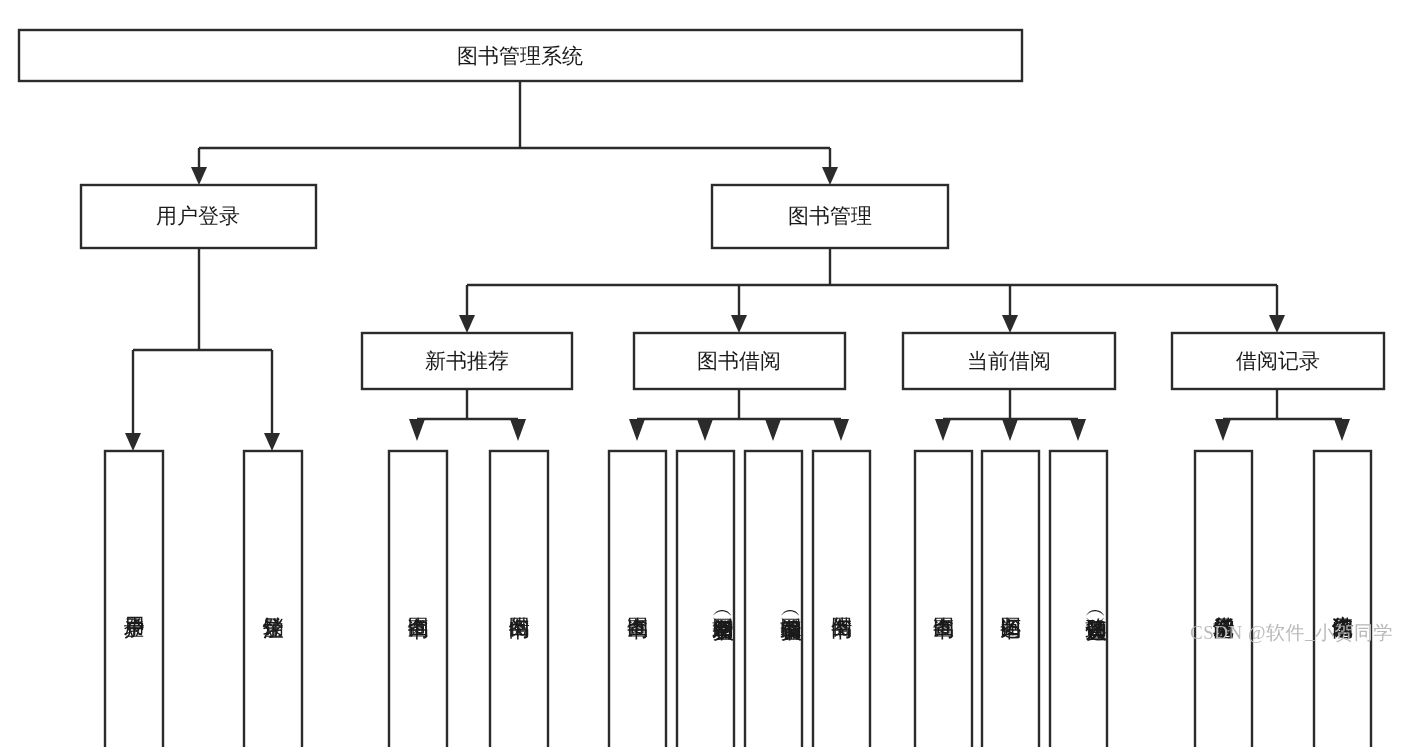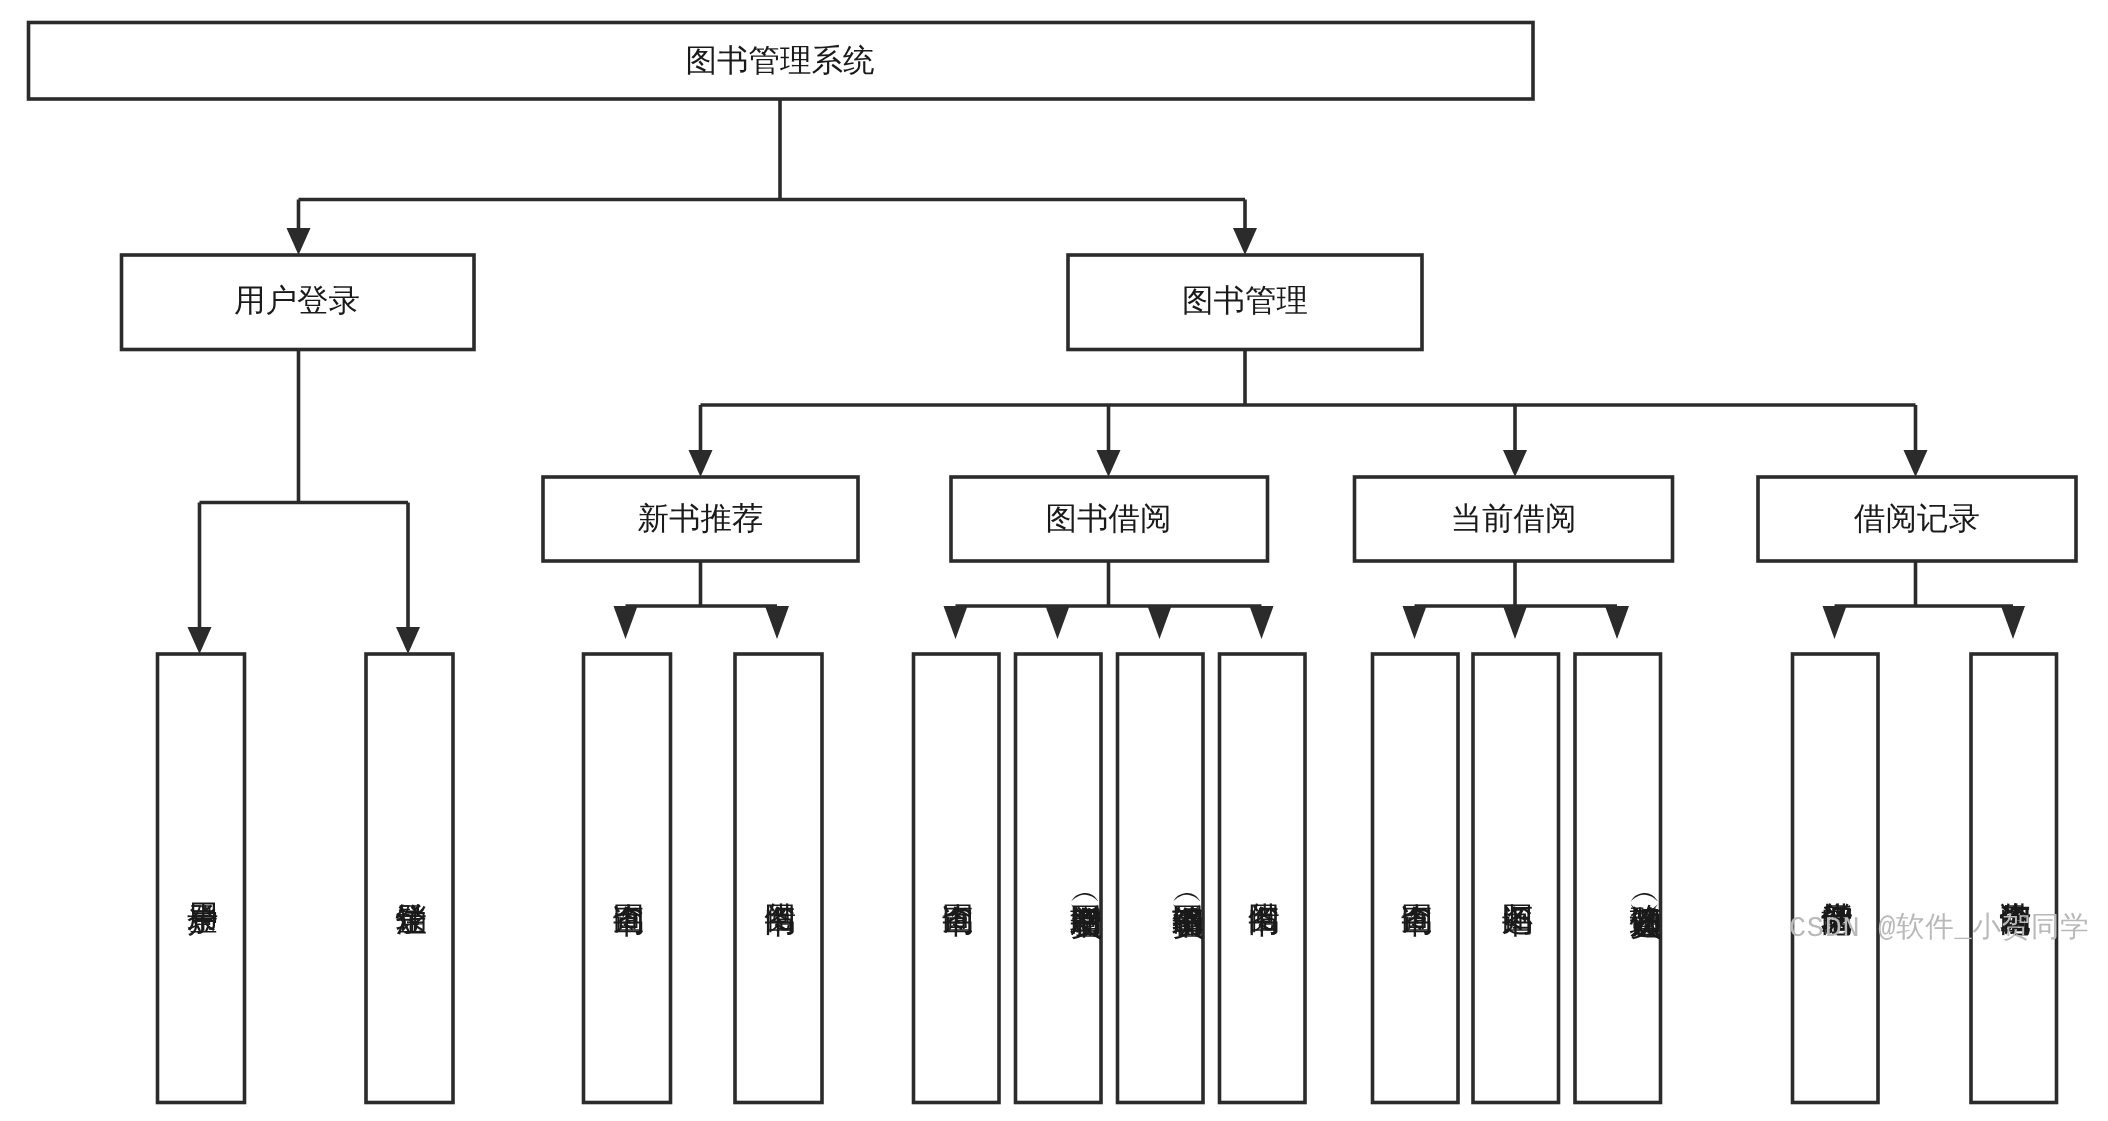--- a/index.html
+++ b/index.html
@@ -11,20 +11,21 @@
     width: 1405px;
     height: 747px;
     font-family: "Liberation Sans", "DejaVu Sans", sans-serif;
     overflow: hidden;
     position: relative;
   }
   #diagram-root {
     position: relative;
     width: 1405px;
     height: 637px;
+    margin-top: 15px;
   }
   svg.diagram-svg {
     position: absolute;
     top: 0;
     left: 0;
     width: 1405px;
     height: 747px;
     display: block;
   }
   .node-box {
@@ -64,21 +65,21 @@
     justify-content: center;
     text-align: center;
     white-space: nowrap;
     letter-spacing: 0.5px;
     pointer-events: none;
   }
   .watermark {
     position: absolute;
     right: 12px;
     bottom: 6px;
-    font-family: Liberation Mono, monospace;
+    font-family: Liberation Serif, serif;
     font-size: 19px;
     color: #b9b9b9;
     white-space: nowrap;
     letter-spacing: 0.5px;
   }
 </style>
 </head>
 <body>
 
 <div id="diagram-root">

